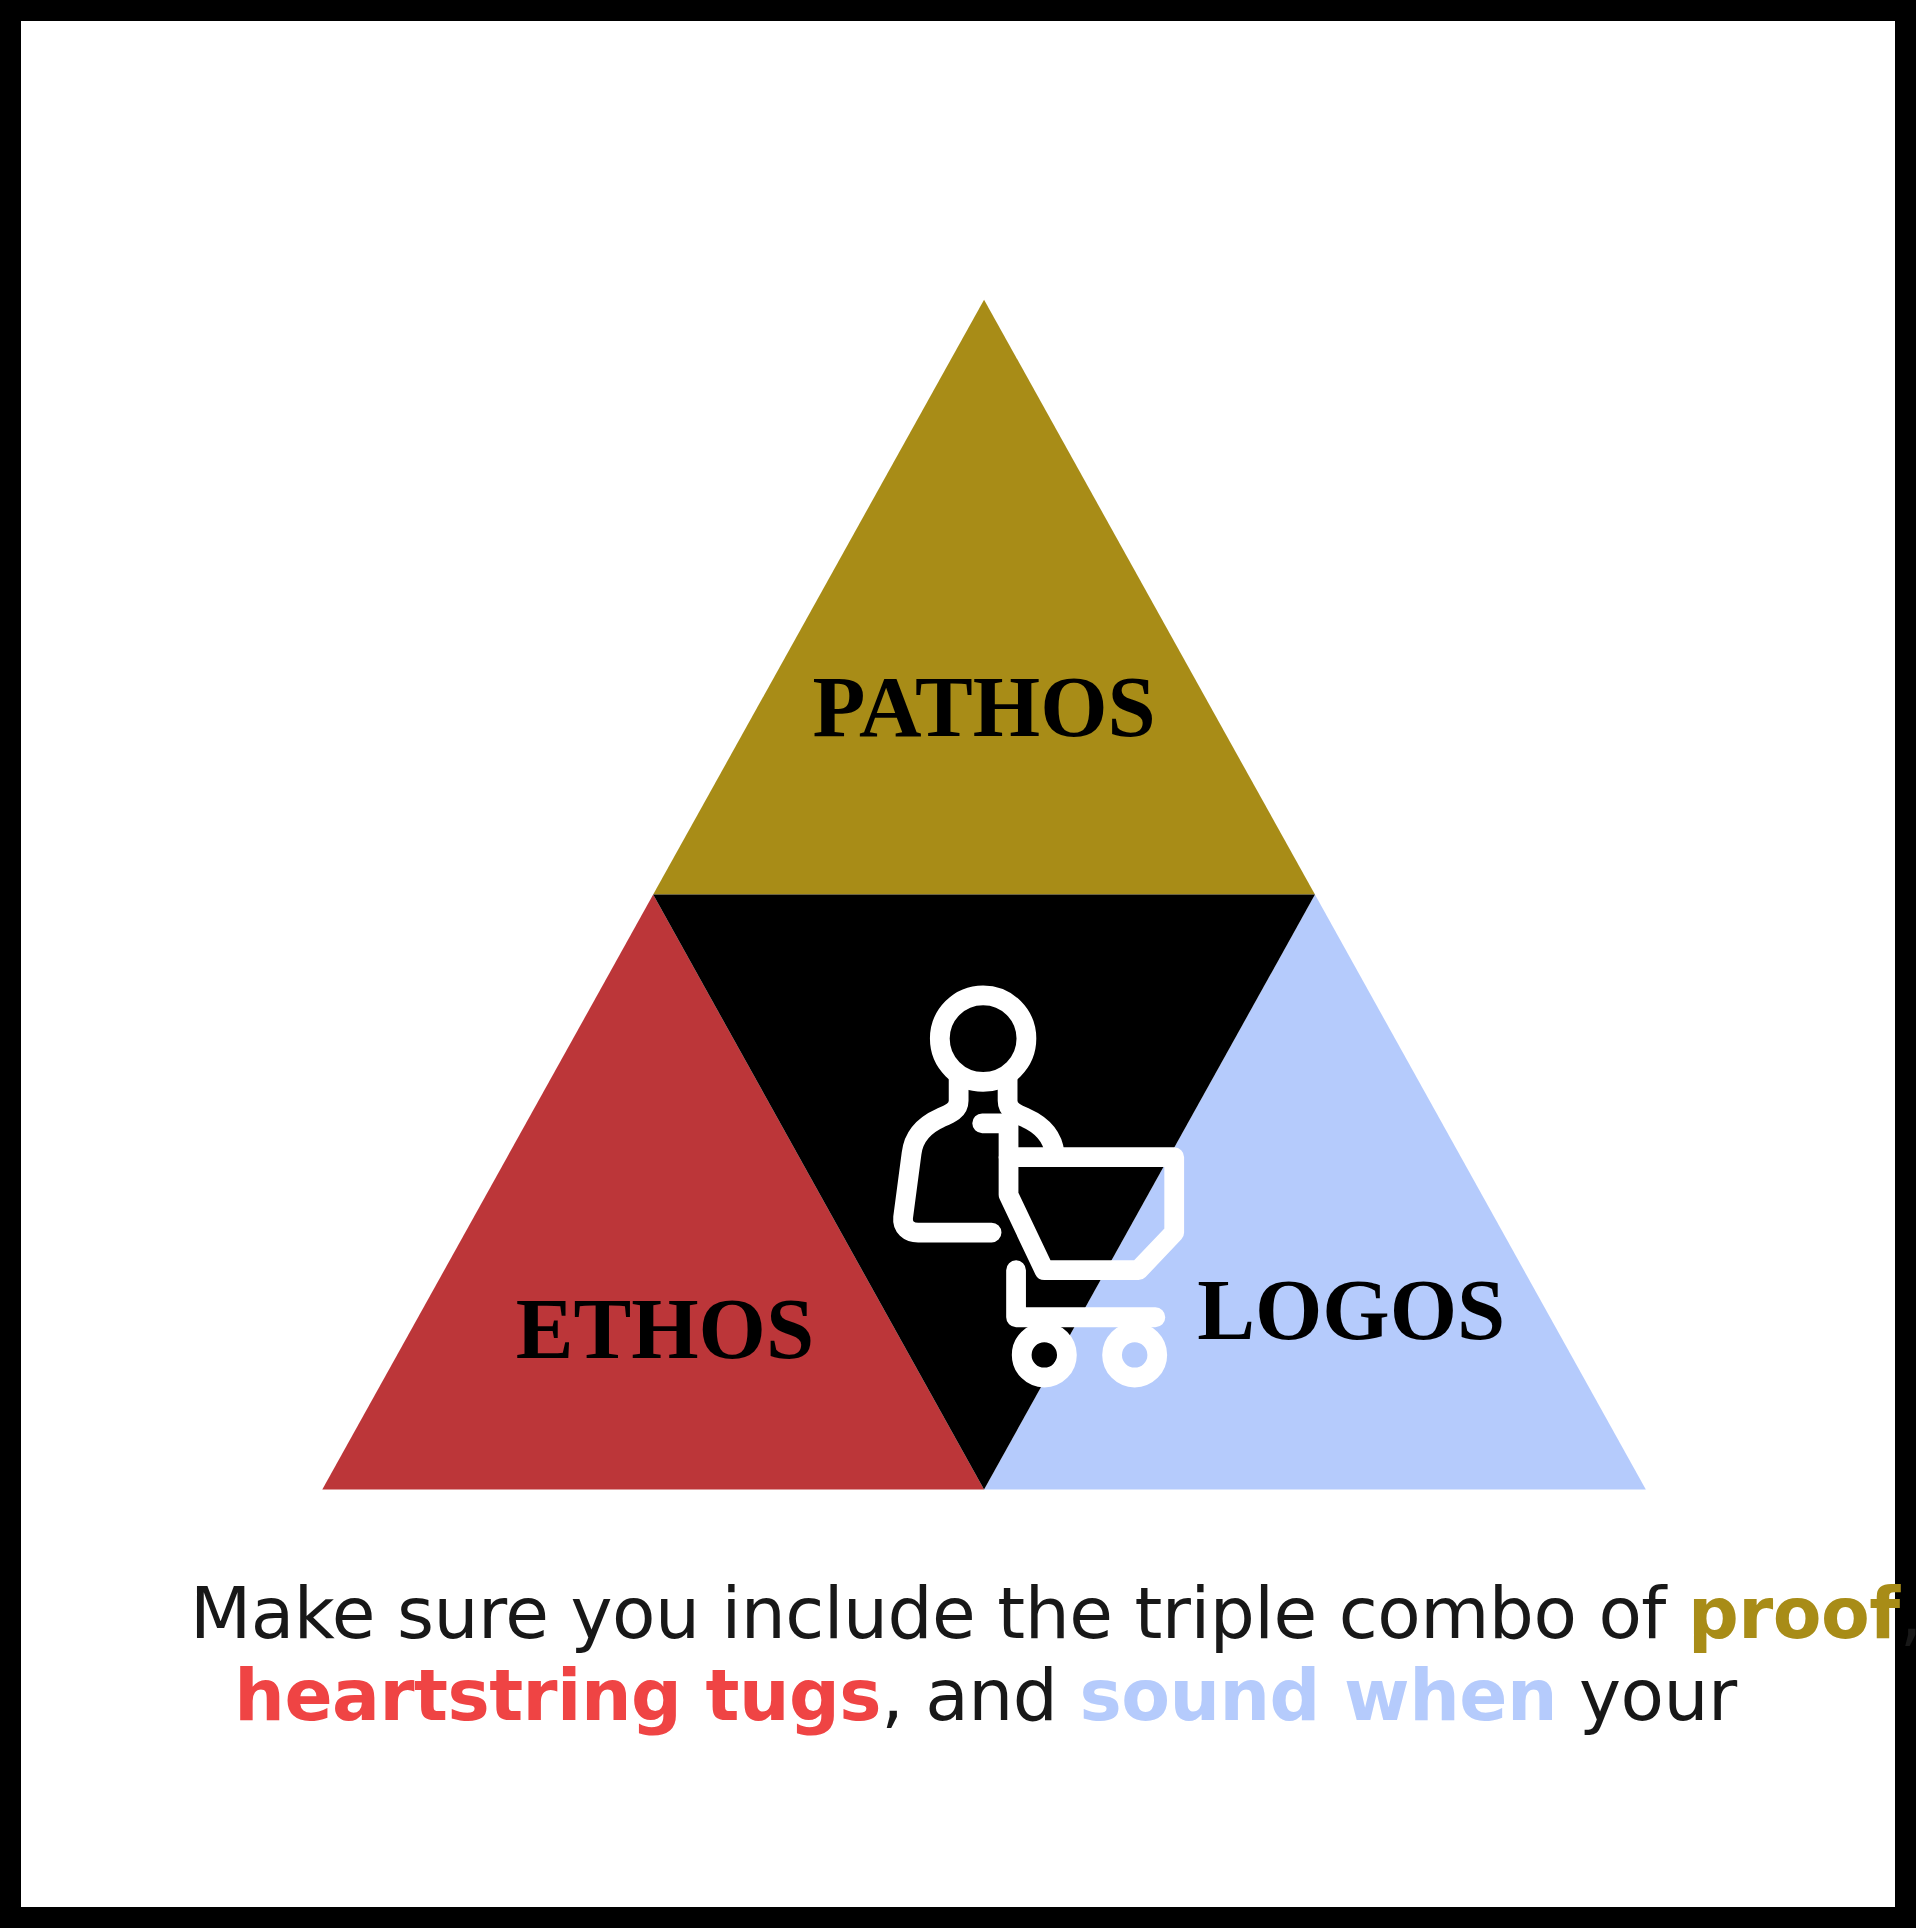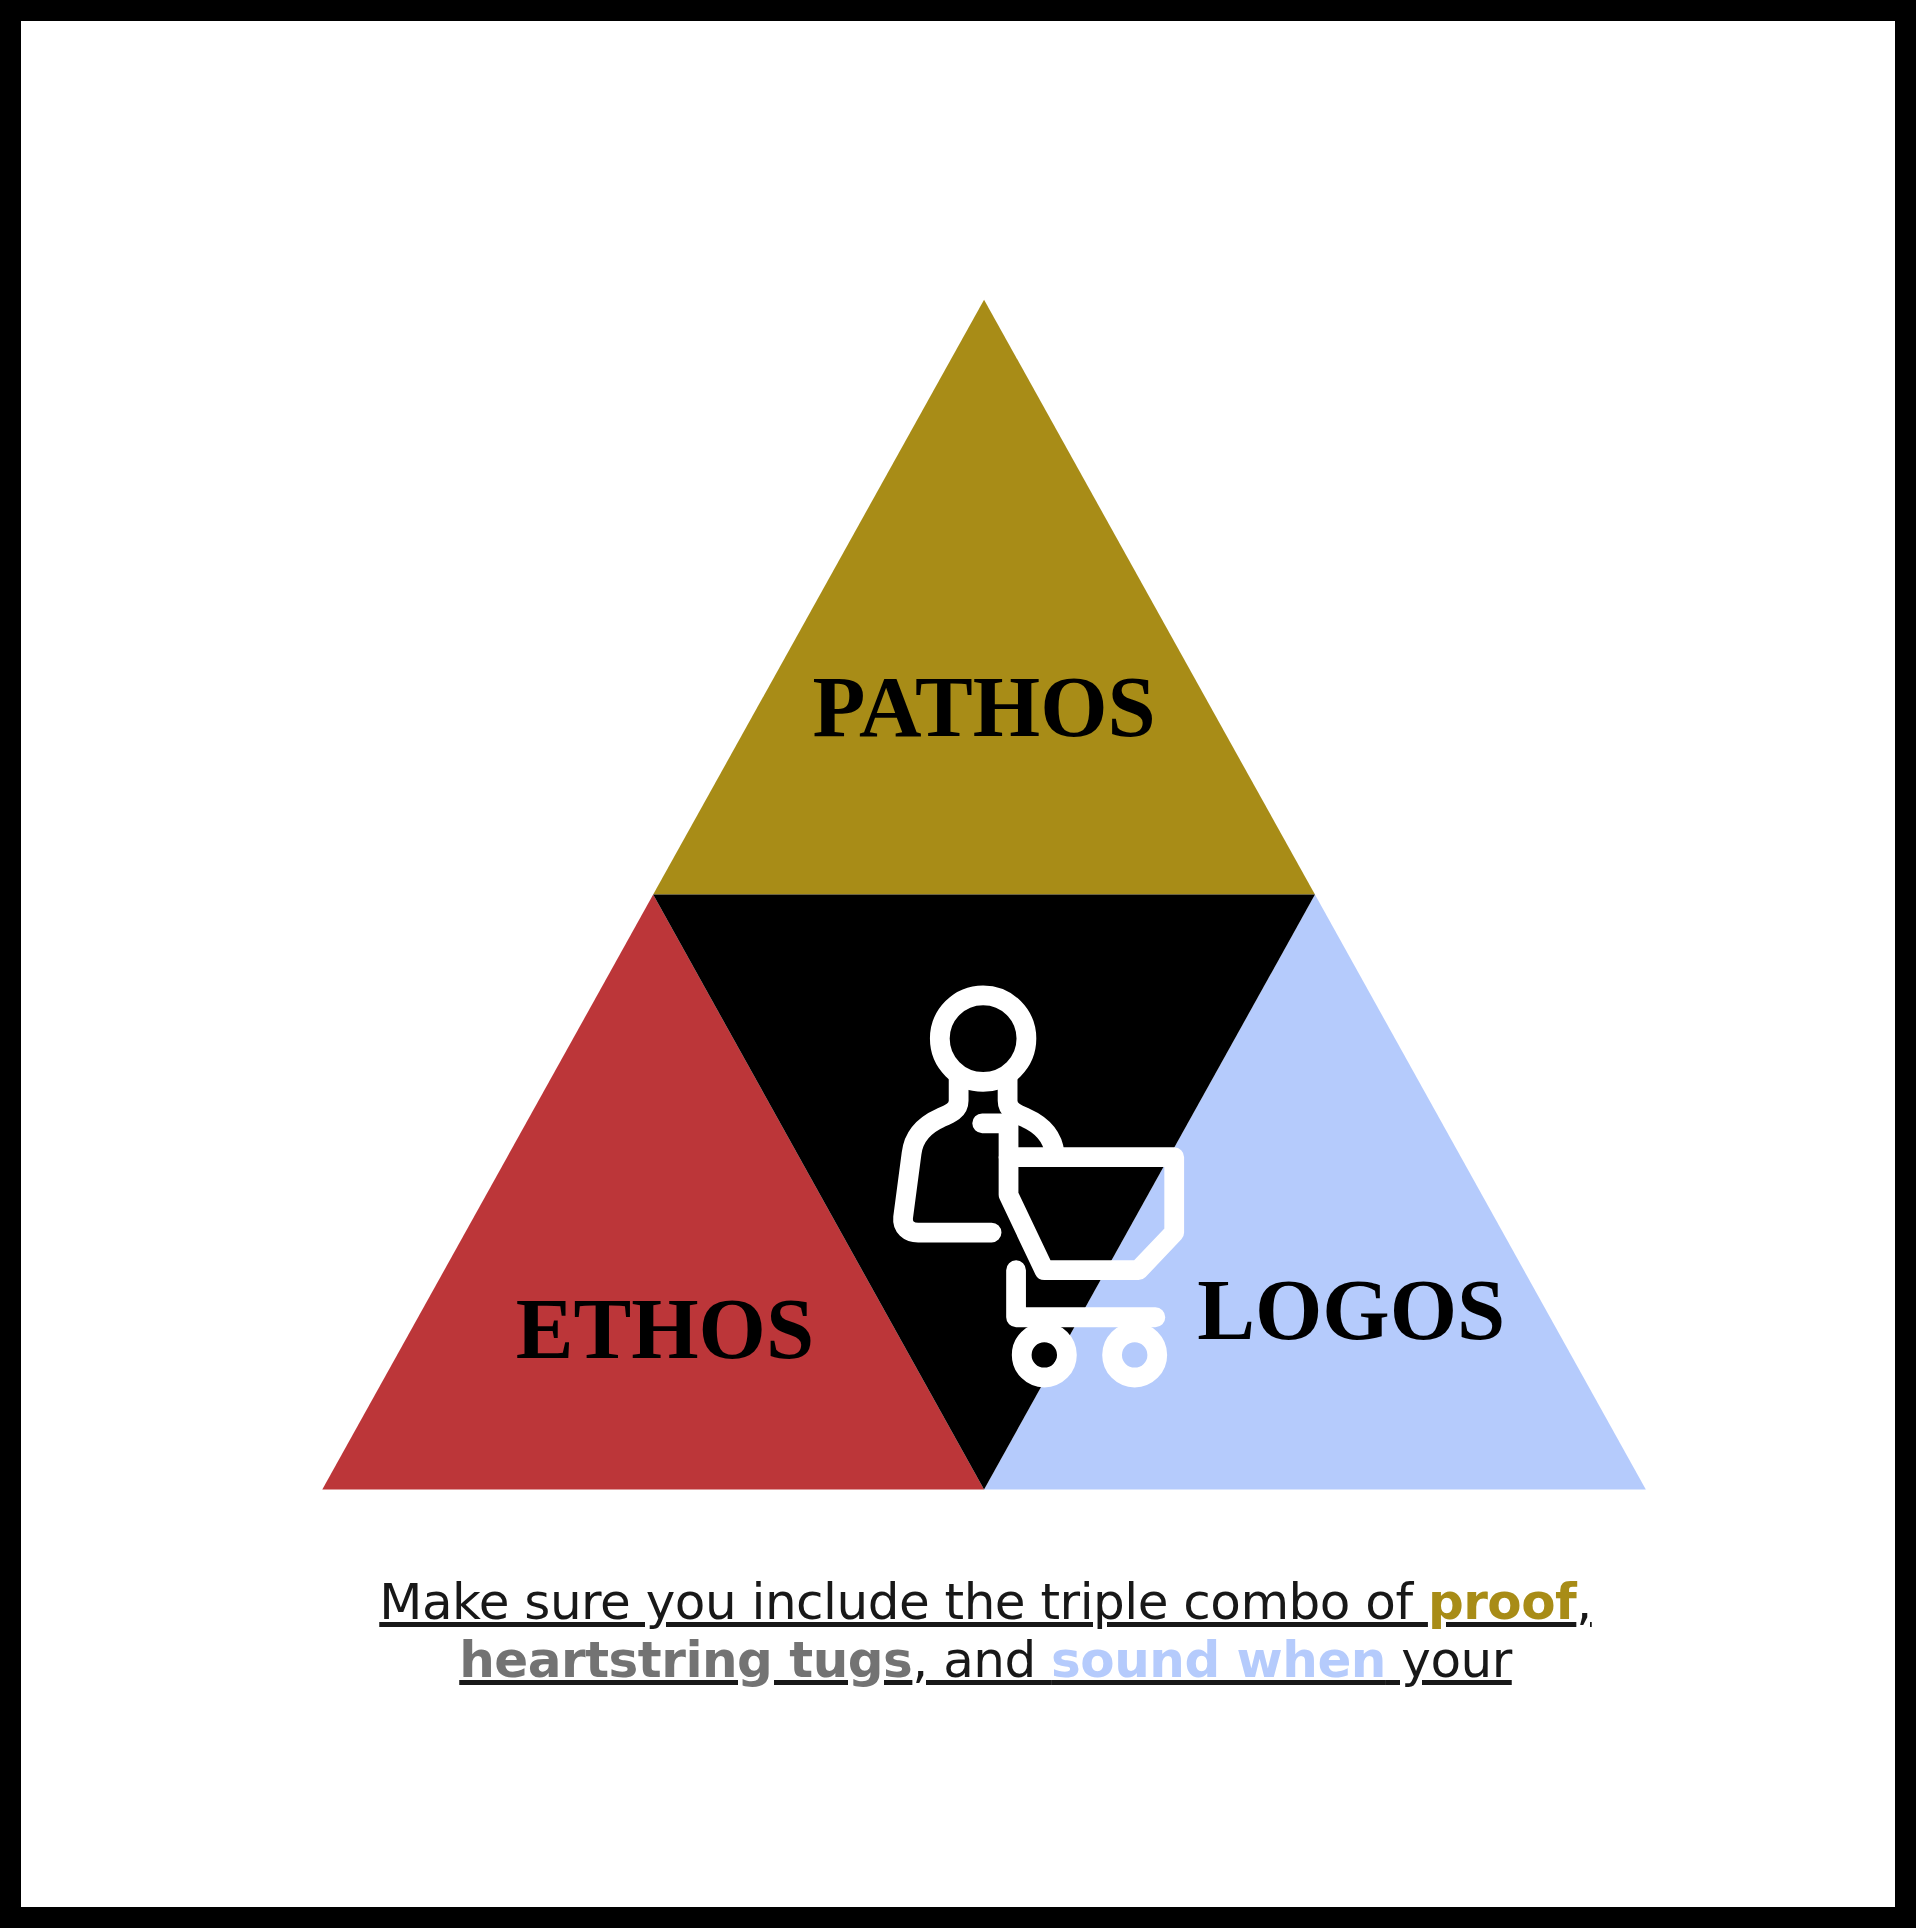--- a/index.html
+++ b/index.html
@@ -58,31 +58,30 @@
   .tri-label-logos  { font-size: 92px; }
 
   
   #caption {
     position: absolute;
     left: 169px;
     top: 1552px;
     width: 1591px;
     text-align: center;
     font-family: "DejaVu Sans", sans-serif;
-    font-size: 50px;
+    font-size: 71px;
     line-height: 1.16;
     color: #181818;
     letter-spacing: -0.5px;
-    text-decoration: underline;
   }
   #caption .hl {
     font-weight: bold;
   }
   .hl-proof { color: #A88C17; }
-  .hl-heart { color: #737373; }
+  .hl-heart { color: #ef4444; }
   .hl-logic { color: #B5CBFC; }
   .cap-line { display: block; white-space: nowrap; }
 </style>
 </head>
 <body>
 
 <div id="frame">
   <div id="canvas">
 
     <div id="diagram">

